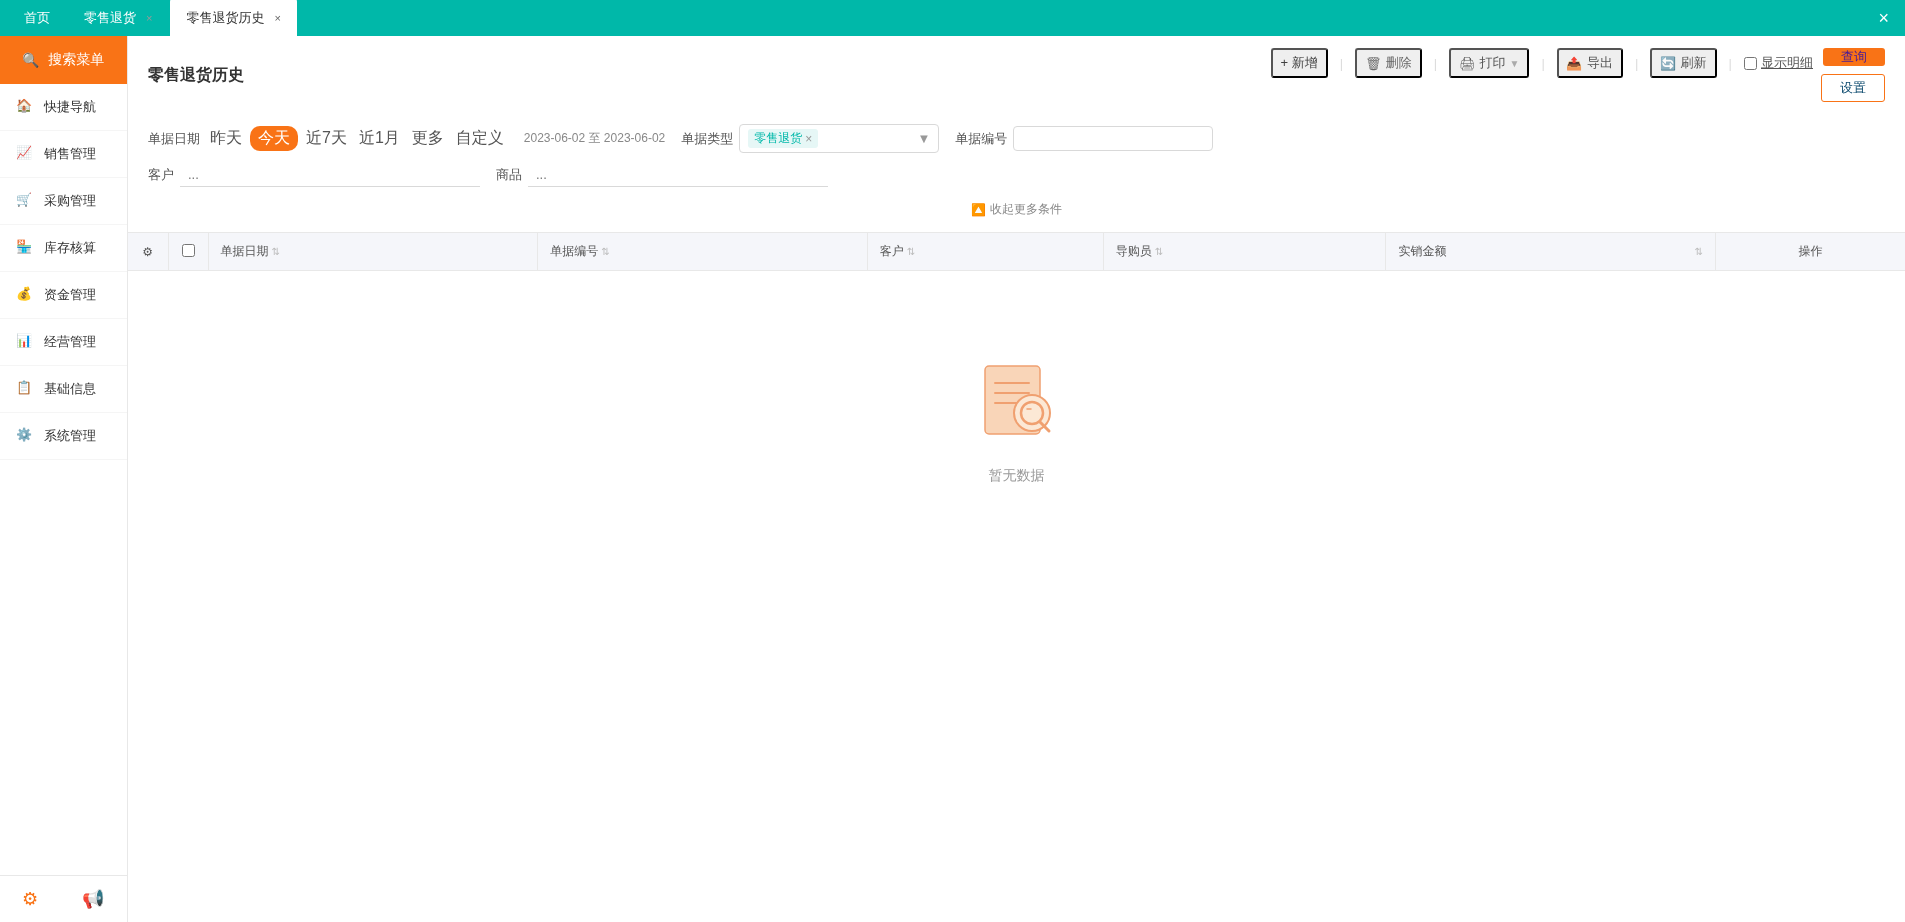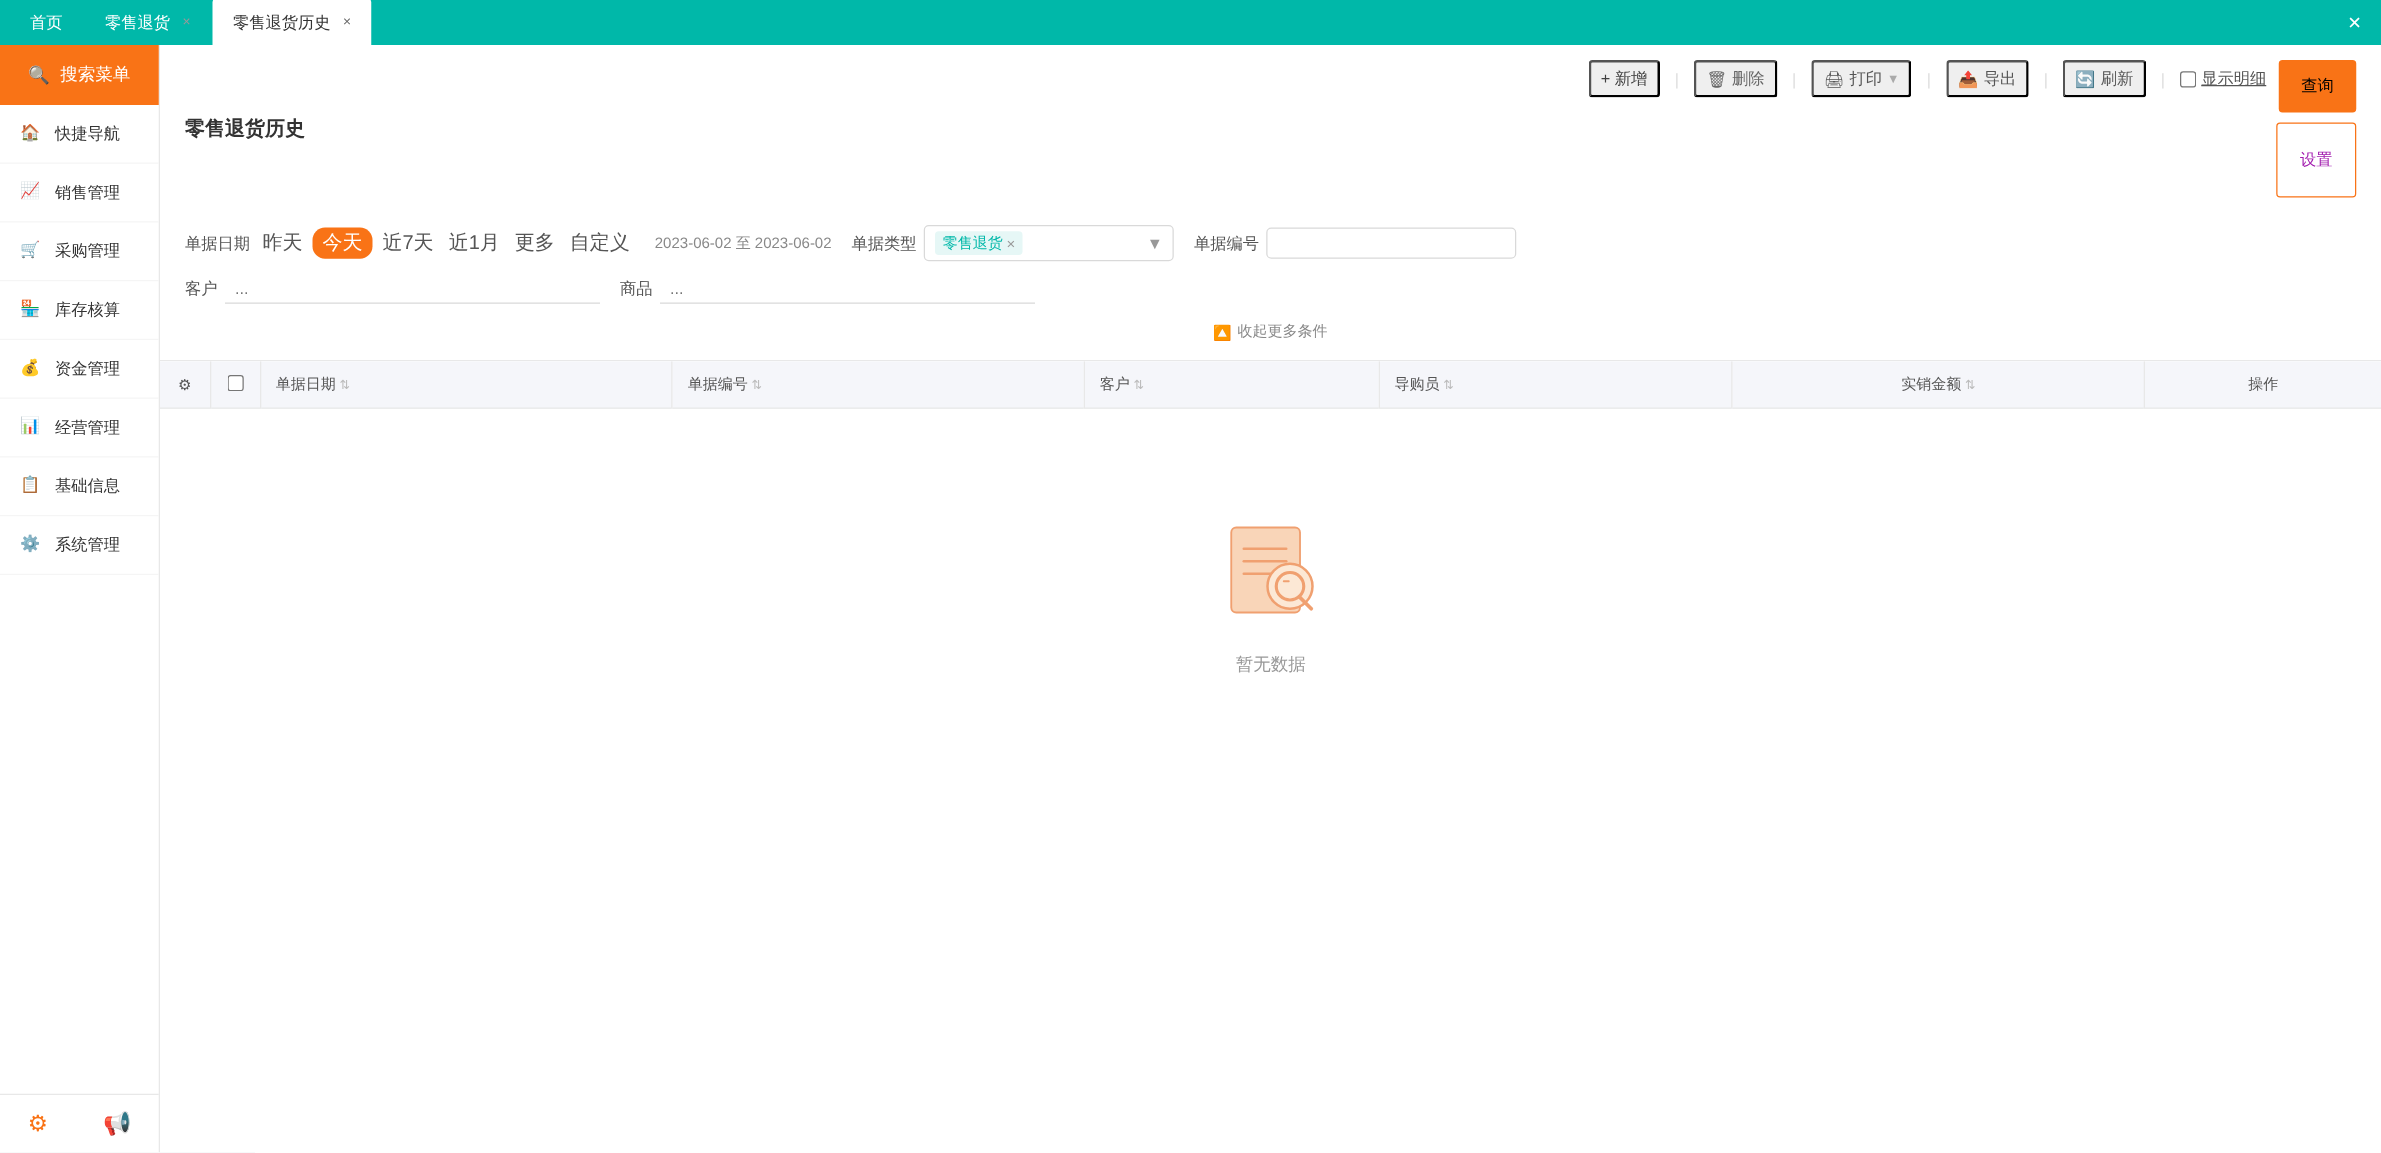--- a/index.html
+++ b/index.html
@@ -99,25 +99,25 @@
       display: flex; align-items: center; gap: 4px;
       color: #555; font-size: 13px; cursor: pointer; padding: 4px 8px;
       border-radius: 3px;
     }
     .toolbar-btn.new-btn { color: #404040; }
     .toolbar-btn.delete-btn { color: #666; }
     .btn-divider { color: #ddd; }
     .display-mingxi { display: flex; align-items: center; gap: 4px; color: #555; font-size: 13px; text-decoration: underline; }
     .display-mingxi input[type=checkbox] { cursor: pointer; }
     .query-btn {
-      background: #f97316; color: #000000; border: none; padding: 12px 18px;
+      background: #f97316; color: #4c1d95; border: none; padding: 0 18px;
       border-radius: 3px; cursor: pointer; font-size: 13px; font-family: Liberation Mono, monospace;
     }
     .setting-btn {
-      background: #fff; color: #a21caf; border: 1px solid #f97316; padding: 20px 18px;
+      background: #fff; color: #0c4a6e; border: 1px solid #f97316; padding: 4px 18px;
       border-radius: 3px; cursor: pointer; font-size: 13px; margin-top: 4px;
     }
     .action-btns { display: flex; flex-direction: column; align-items: flex-end; gap: 4px; }
 
     
     .filter-area { padding: 10px 0 6px 0; }
     .filter-row { display: flex; align-items: center; gap: 16px; margin-bottom: 10px; flex-wrap: wrap; }
     .filter-item { display: flex; align-items: center; gap: 6px; }
     .filter-label { color: #555; font-size: 13px; white-space: nowrap; }
     .date-filters { display: flex; align-items: center; gap: 4px; }
@@ -392,21 +392,21 @@
                 <span class="sort-icon">⇅</span>
               </div>
             </th>
             <th>
               <div class="th-sortable">
                 <span>导购员</span>
                 <span class="sort-icon">⇅</span>
               </div>
             </th>
             <th class="th-amount" style="flex:1;">
-              <div class="th-sortable" style="justify-content:center;">
+              <div class="th-sortable" style="justify-content:space-between;">
                 <span>实销金额</span>
                 <span class="sort-icon">⇅</span>
               </div>
             </th>
             <th class="th-actions">
               <span>操作</span>
             </th>
           </tr>
         </thead>
         <tbody>

